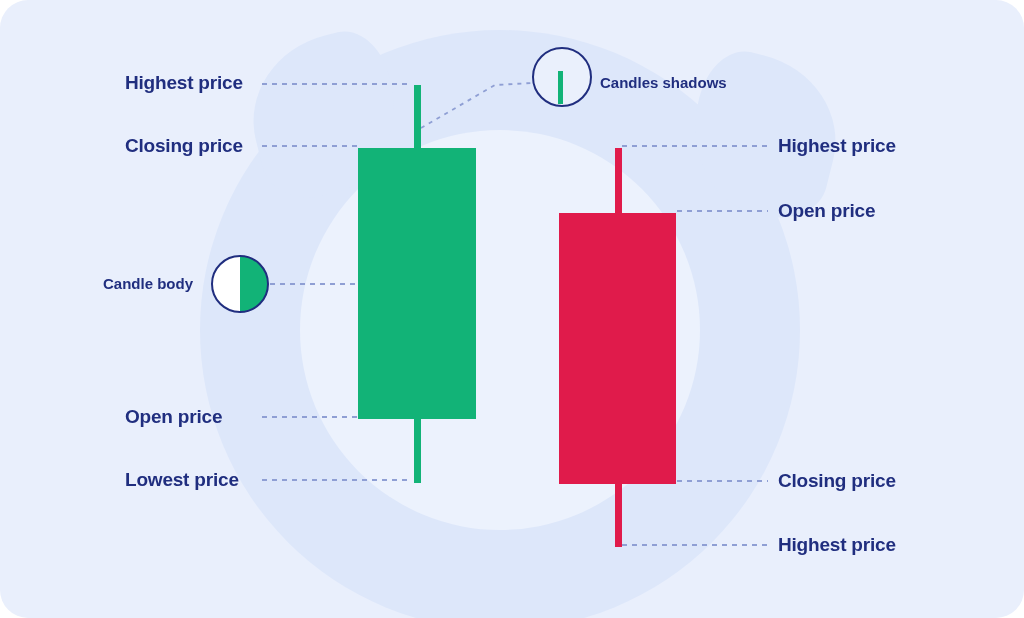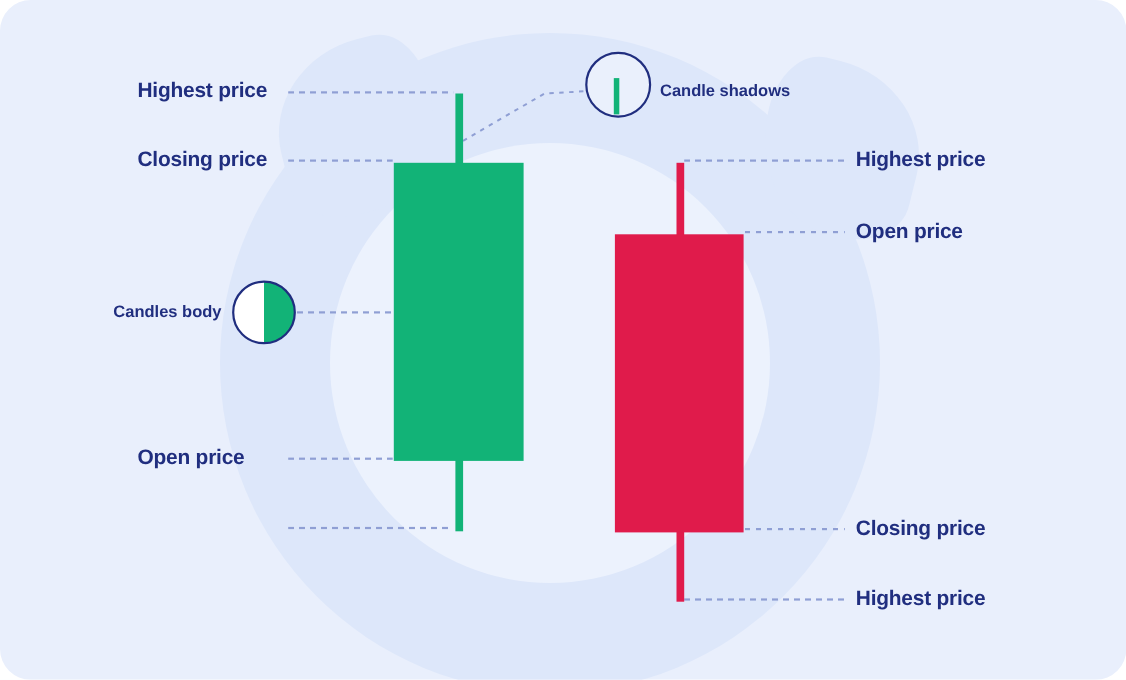--- a/index.html
+++ b/index.html
@@ -125,32 +125,33 @@
   <div class="dash d-r-closing"></div>
   <div class="dash d-r-highest-bottom"></div>
 
   <div class="wick green-wick"></div>
   <div class="body green-body"></div>
   <div class="wick red-wick"></div>
   <div class="body red-body"></div>
 
   <div class="lbl l-highest">Highest price</div>
   <div class="lbl l-closing">Closing price</div>
-  <div class="lbl small l-body">Candles body</div>
+  <div class="lbl small l-body">Candle body</div>
   <div class="lbl l-open">Open price</div>
+  <div class="lbl l-lowest">Lowest price</div>
 
   <div class="lbl r-highest-top">Highest price</div>
   <div class="lbl r-open">Open price</div>
   <div class="lbl r-closing">Closing price</div>
   <div class="lbl r-highest-bottom">Highest price</div>
 
   <div class="shadow-circle">
     <div class="mini-wick"></div>
   </div>
-  <div class="lbl small l-shadows">Candle shadows</div>
+  <div class="lbl small l-shadows">Candles shadows</div>
 
   <svg class="body-circle" width="60" height="60" viewBox="0 0 60 60">
     <circle cx="30" cy="30" r="28" fill="#ffffff"></circle>
     <path d="M30,2 A28,28 0 0 1 30,58 Z" fill="#12b377"></path>
     <circle cx="30" cy="30" r="28" fill="none" stroke="#202e7f" stroke-width="2"></circle>
   </svg>
 
 </div>
 
 </body></html>

